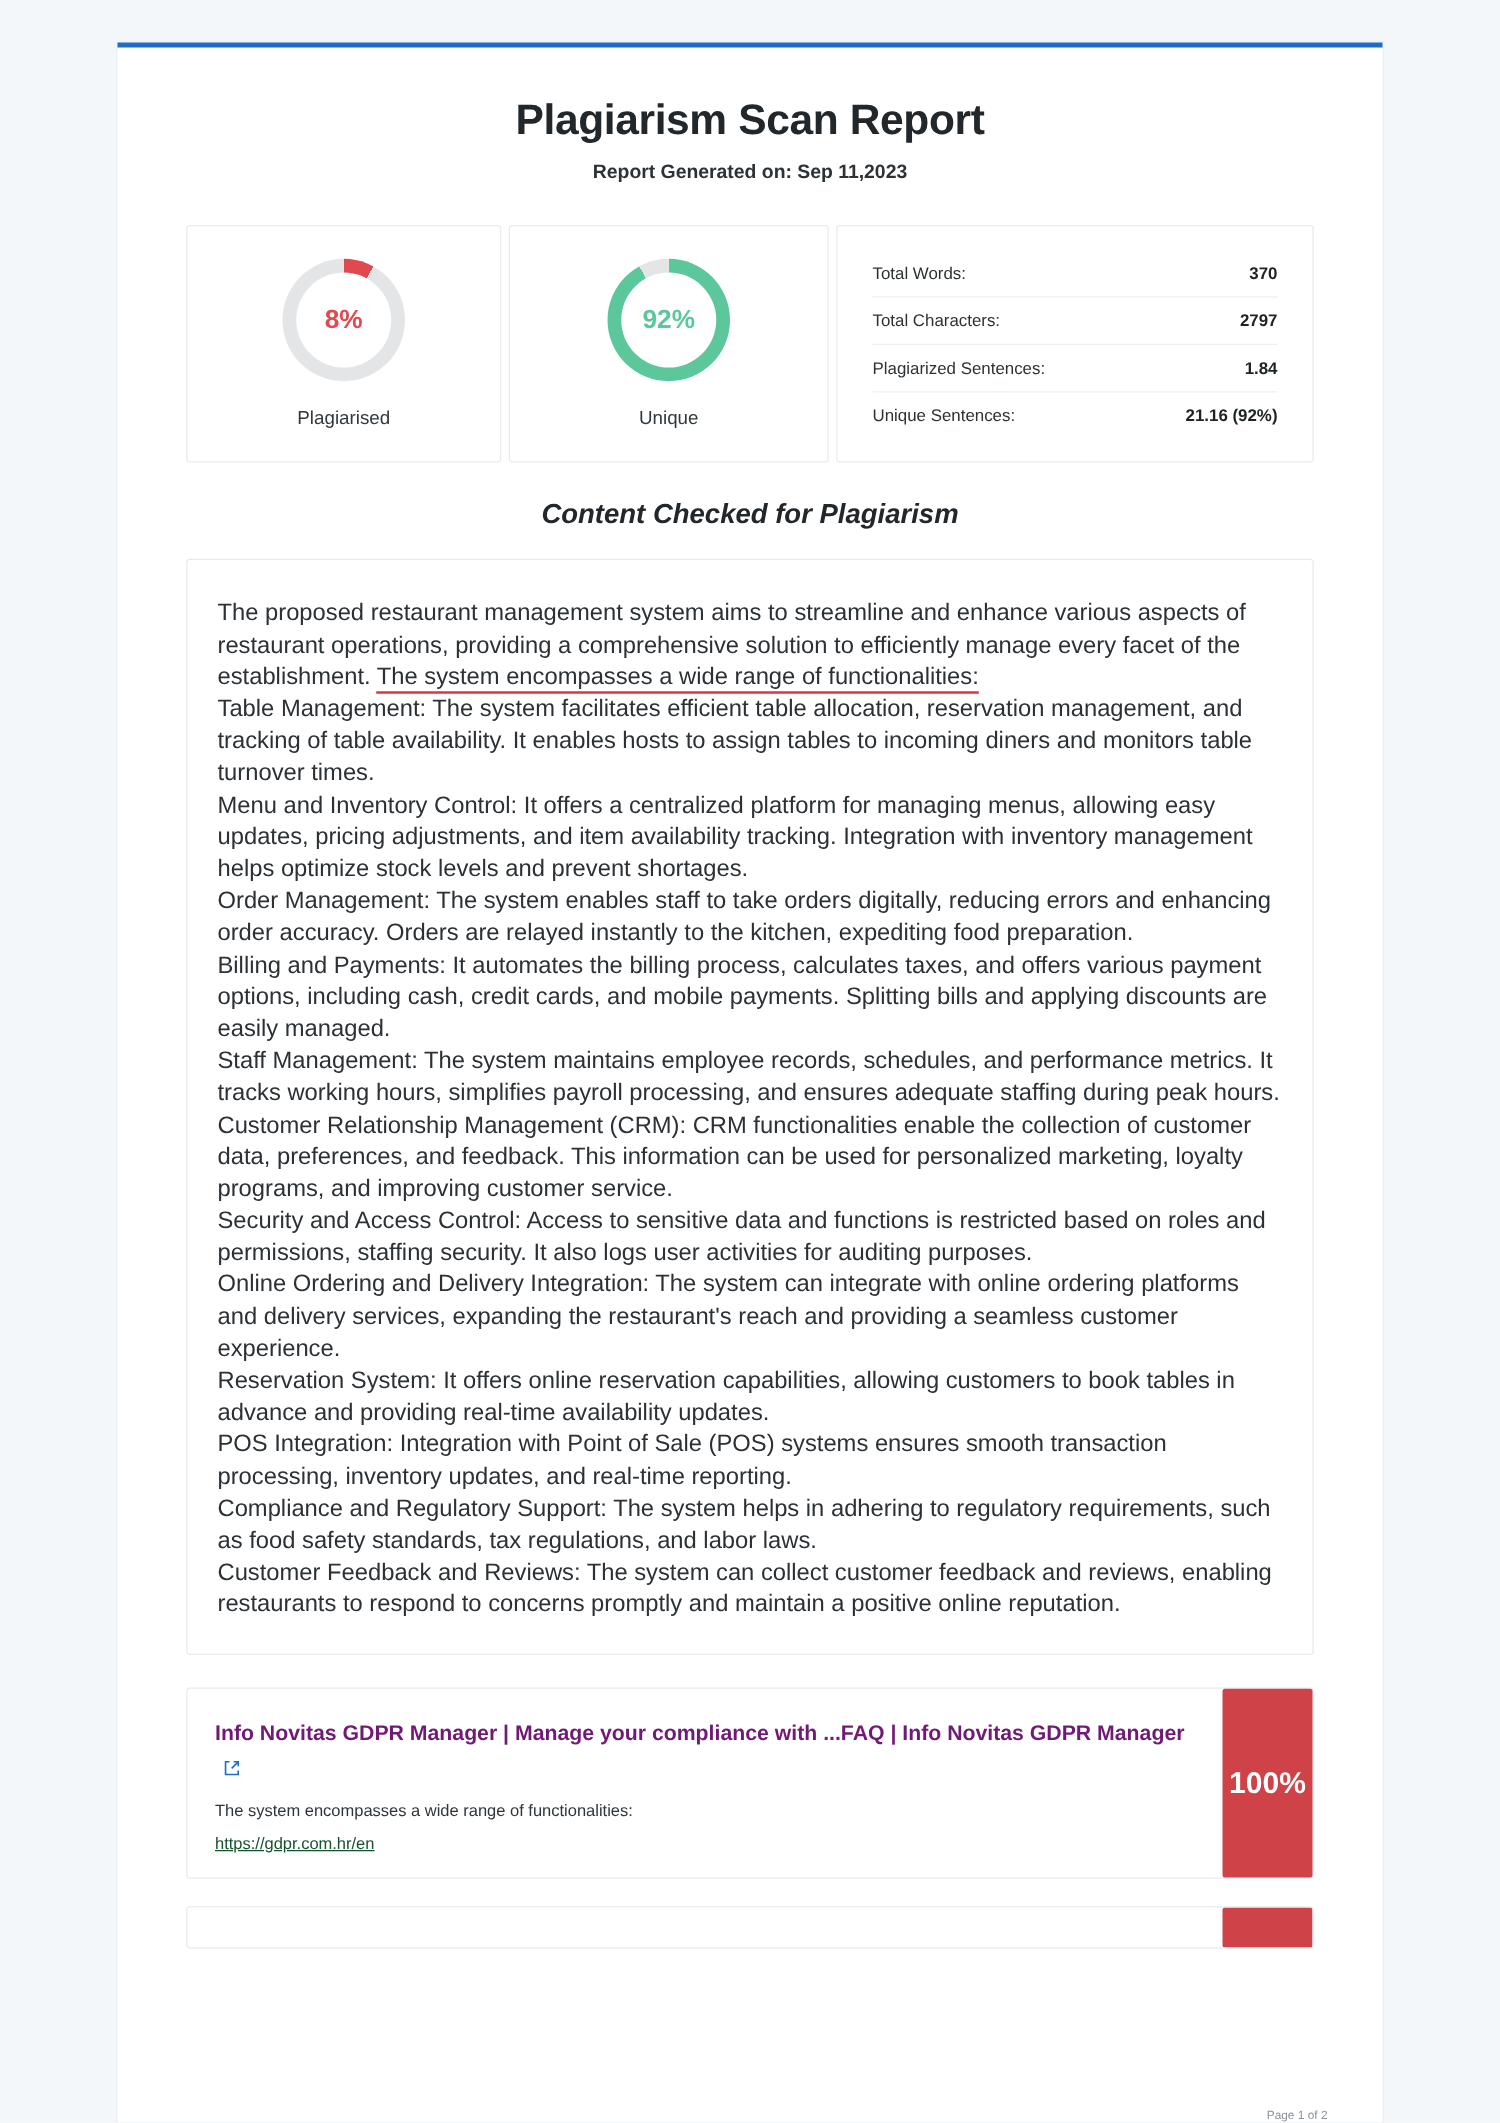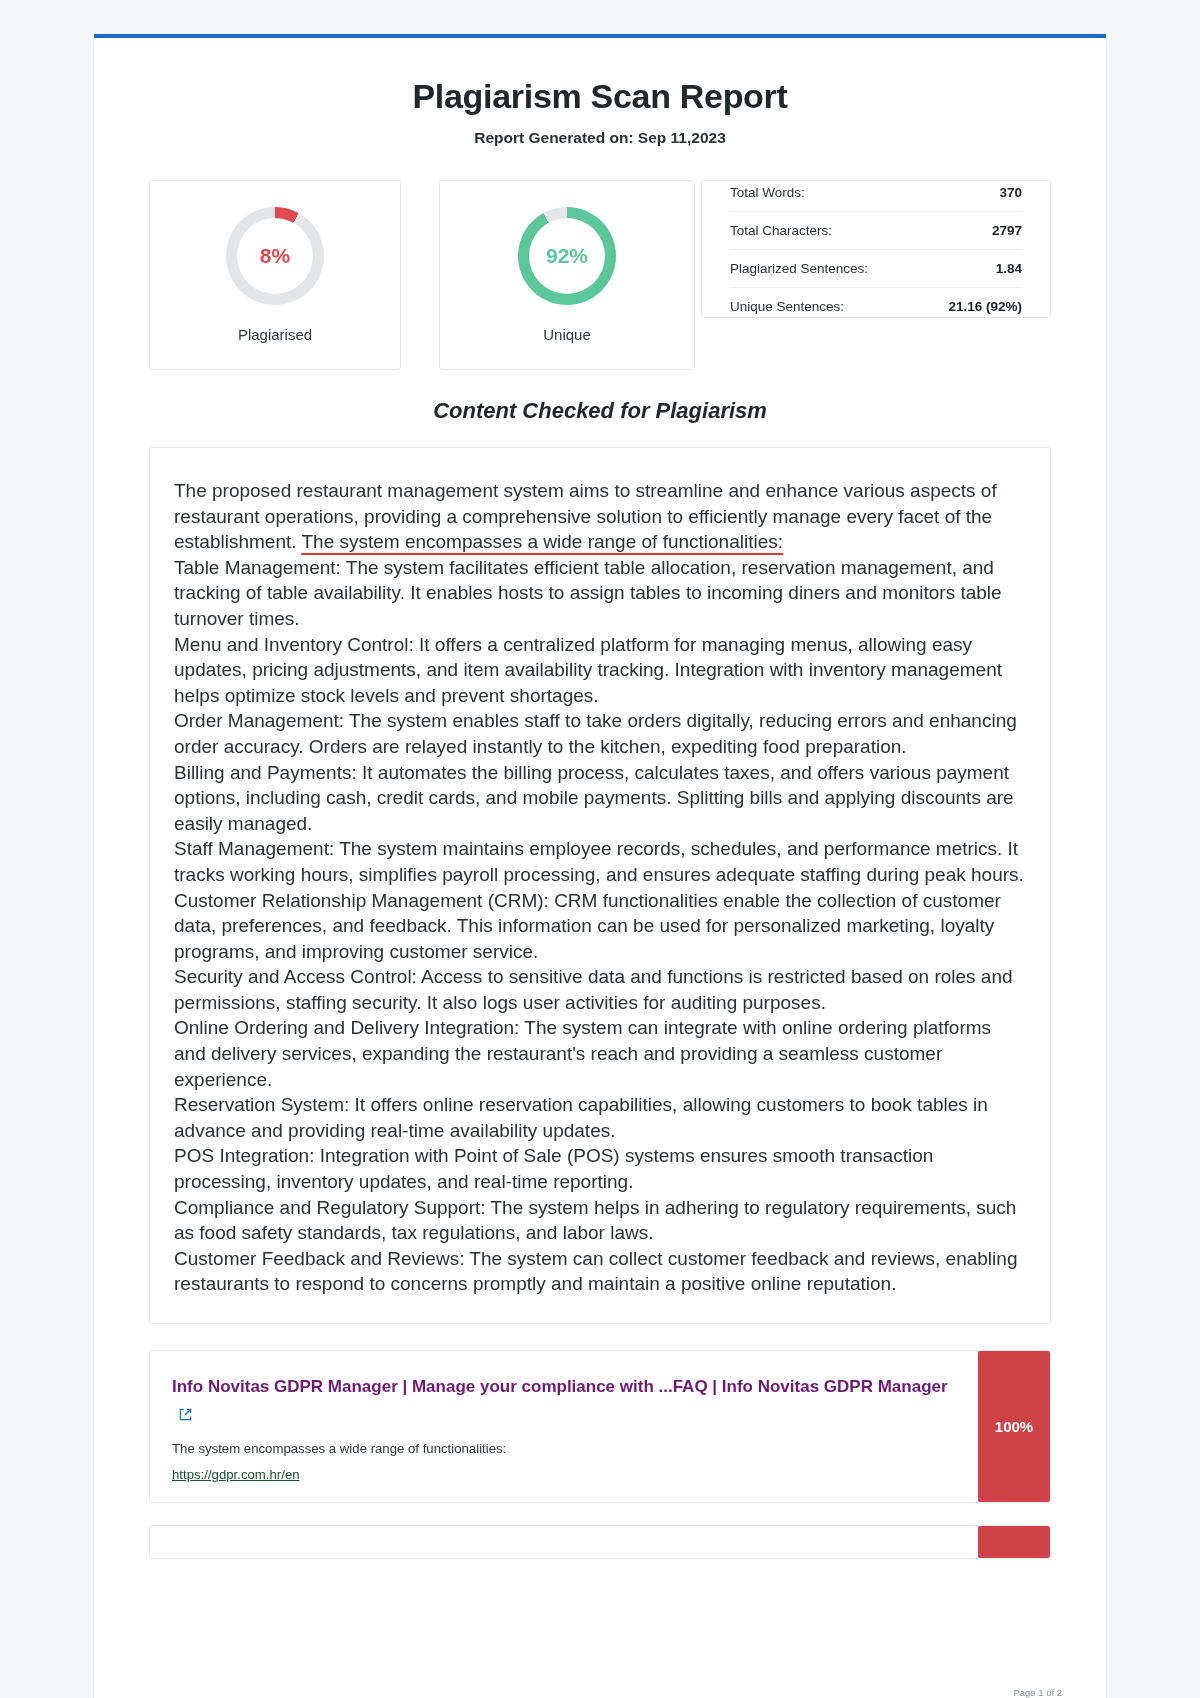--- a/index.html
+++ b/index.html
@@ -58,21 +58,21 @@
     background: #fff;
   }
   .donut-card {
     flex: 0 0 252px;
     height: 190px;
     display: flex;
     flex-direction: column;
     align-items: center;
     justify-content: center;
   }
-  .donut-card.mid { flex: 0 0 256px; margin-left: 32px; }
+  .donut-card.mid { flex: 0 0 256px; }
   .donut {
     width: 98px;
     height: 98px;
     border-radius: 50%;
     display: flex;
     align-items: center;
     justify-content: center;
     position: relative;
   }
   .donut::after {
@@ -89,21 +89,21 @@
     font-size: 21px;
     font-weight: 700;
   }
   .donut-label {
     margin-top: 21px;
     font-size: 15px;
     color: #31383d;
   }
   .stats-card {
     flex: 1 1 auto;
-    height: 138px;
+    height: 190px;
     padding: 22px 28px;
     display: flex;
     flex-direction: column;
     justify-content: center;
   }
   .stat-row {
     display: flex;
     justify-content: space-between;
     align-items: center;
     font-size: 13.5px;
@@ -178,21 +178,21 @@
     display: block;
     font-size: 13.2px;
     color: #14532d;
     text-decoration: underline;
     margin-top: 8px;
   }
   .match-badge {
     flex: 0 0 72px;
     background: #cf4247;
     color: #fff;
-    font-size: 15px;
+    font-size: 24px;
     font-weight: 700;
     display: flex;
     align-items: center;
     justify-content: center;
     border-radius: 2px;
   }
   .source-card.partial { min-height: 34px; overflow: hidden; margin-top: 22px; }
   .source-card.partial .source-main { padding: 16px 22px; }
   .source-card.partial .match-badge { font-size: 0; }
 

